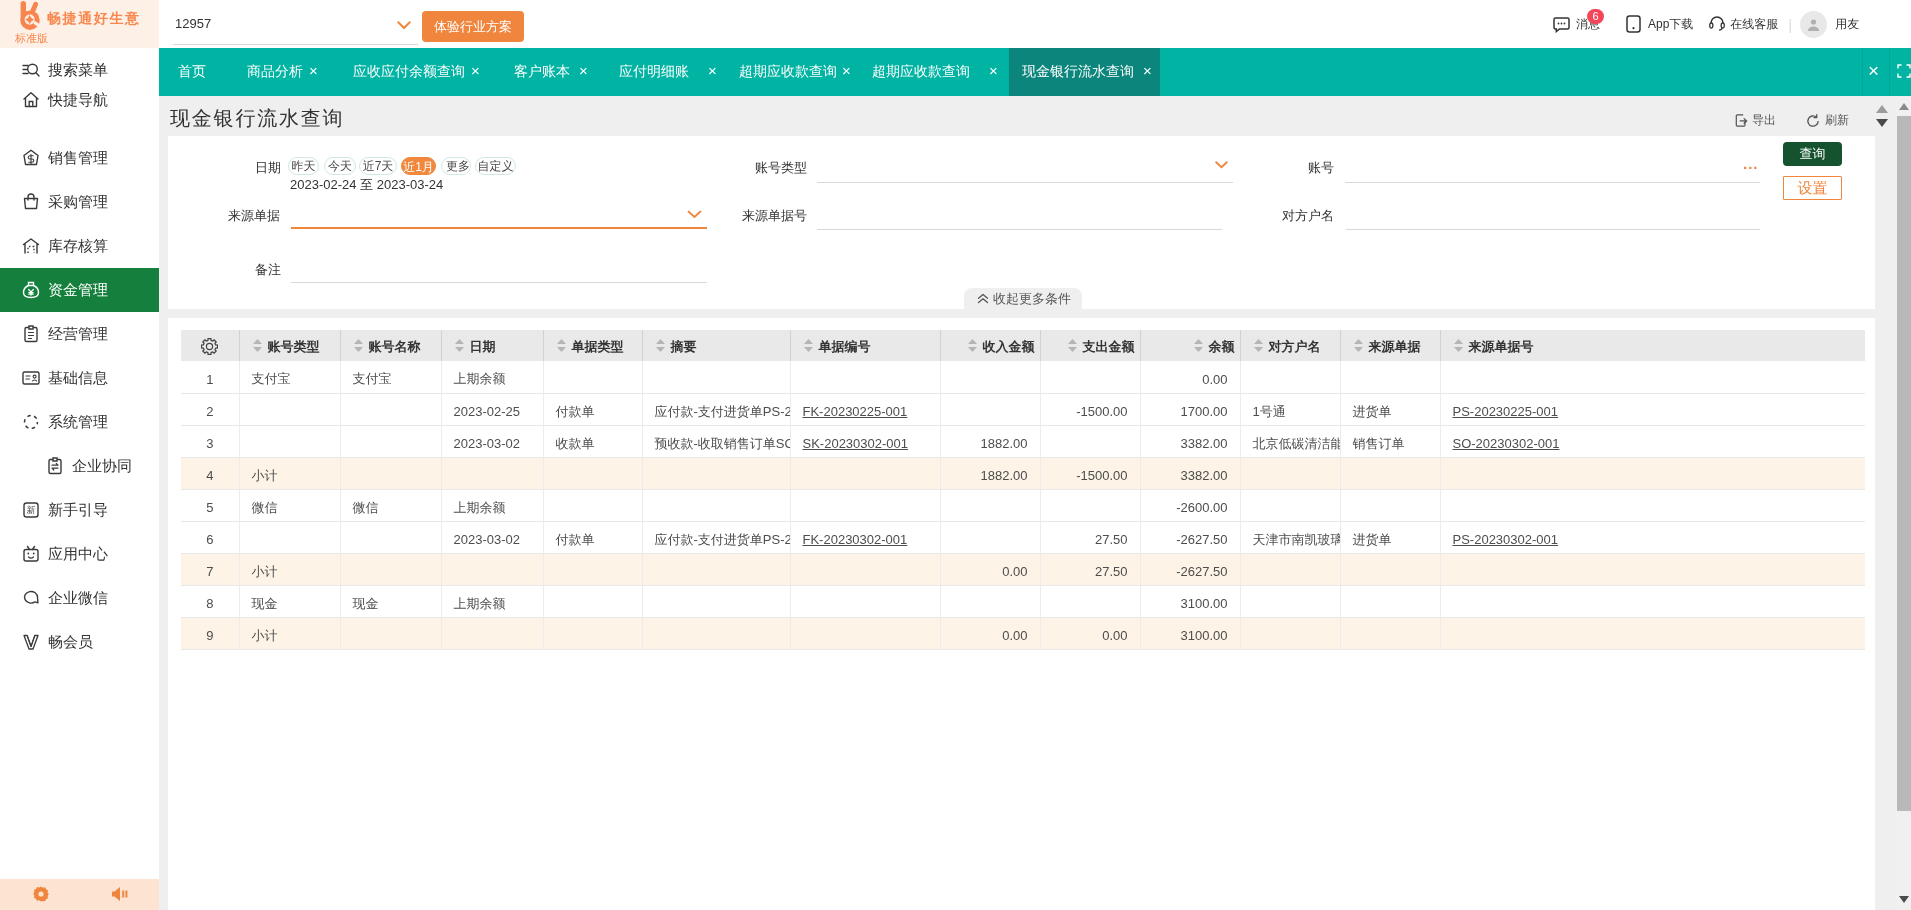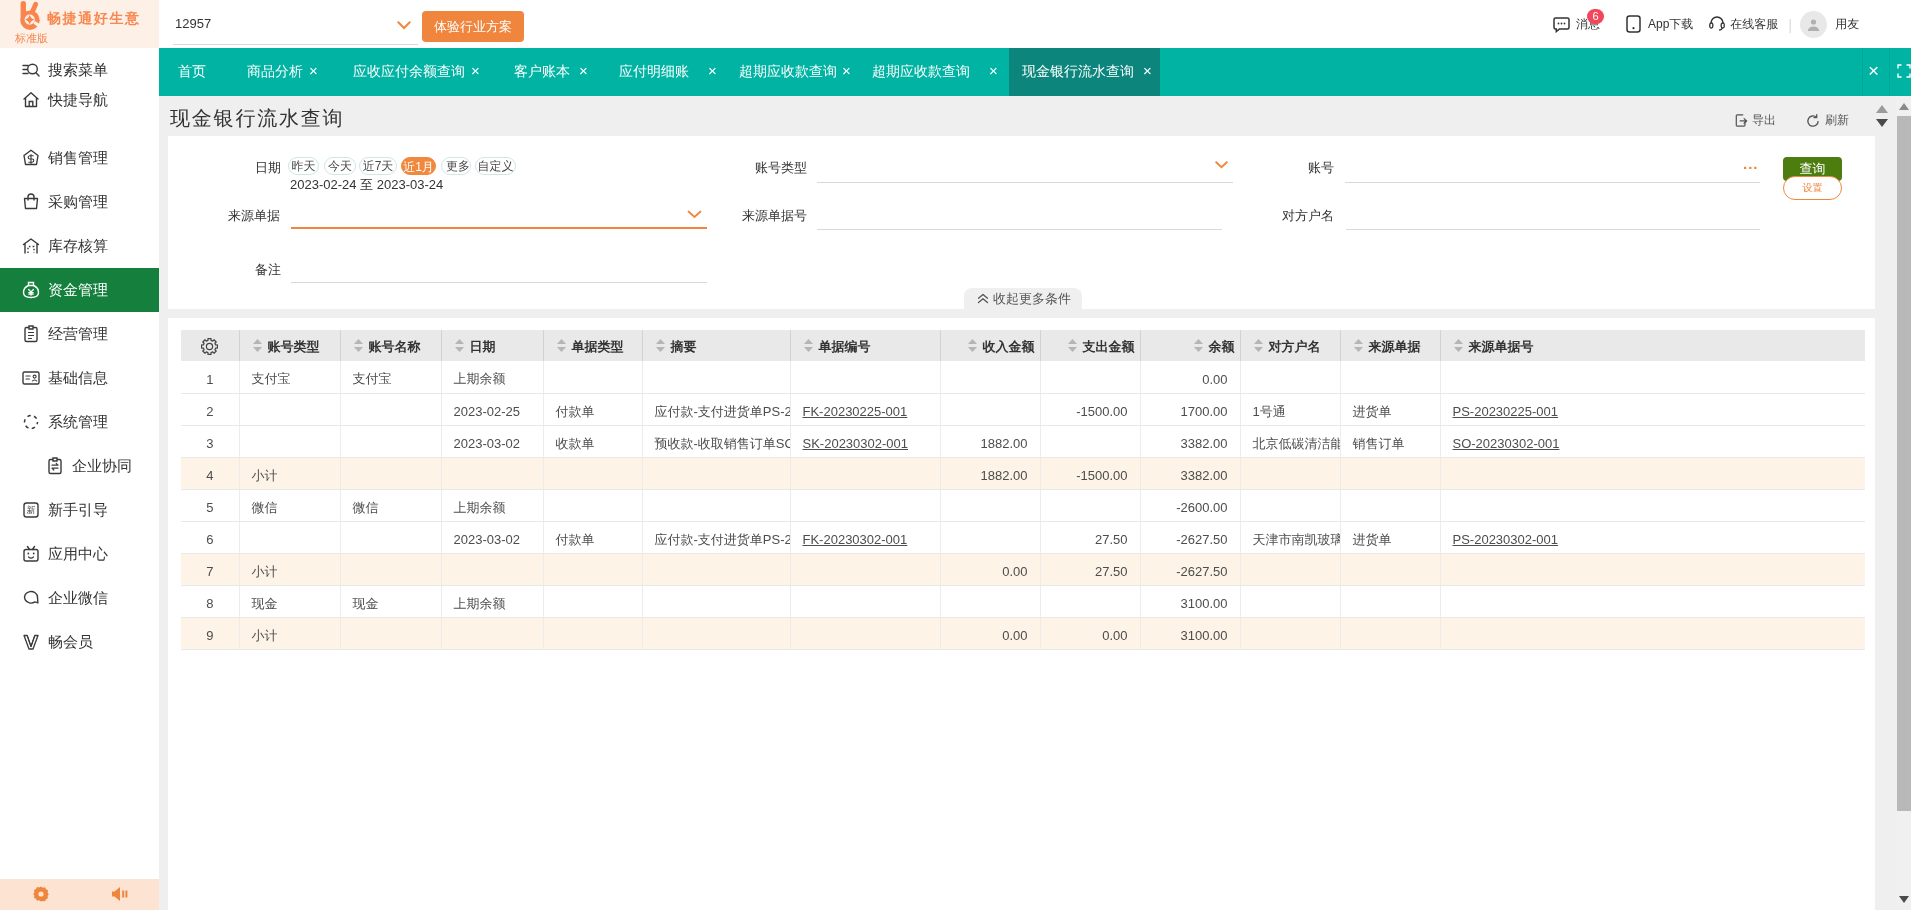--- a/index.html
+++ b/index.html
@@ -30,22 +30,22 @@
 
 #title { left:170px; top:105px; font-size:20px; letter-spacing:1.8px; color:#333; }
 #panel1 { left:168px; top:136px; width:1707px; height:173px; background:#fff; }
 #panel2 { left:168px; top:318px; width:1707px; height:592px; background:#fff; }
 
 .lbl { position:absolute; font-size:13px; line-height:14px; color:#333; white-space:nowrap; }
 .uline { position:absolute; height:1px; background:#d9d9d9; }
 .pill { position:absolute; height:18px; border:1px solid #cfe8e6; border-radius:9px; background:#fff; font-size:12px; color:#4a4a4a; text-align:center; line-height:16px; }
 .pill.on { background:#f0883d; border-color:#f0883d; color:#fff; }
 
-#btn-q { left:1783px; top:157px; width:59px; height:24px; background:#4d7c0f; border-radius:4px; color:#fff; font-size:13px; text-align:center; line-height:24px; }
-#btn-s { left:1783px; top:176px; width:59px; height:24px; background:#fff; border:1px solid #f0863d; border-radius:12px; color:#f0863d; font-size:10px; text-align:center; line-height:22px; }
+#btn-q { left:1783px; top:142px; width:59px; height:24px; background:#14532d; border-radius:4px; color:#fff; font-size:13px; text-align:center; line-height:24px; }
+#btn-s { left:1783px; top:176px; width:59px; height:24px; background:#fff; border:1px solid #f0863d; border-radius:1px; color:#f0863d; font-size:15px; text-align:center; line-height:22px; }
 
 #collapse { left:964px; top:288px; width:118px; height:21px; background:#efefef; border-radius:8px 8px 0 0; font-size:13px; color:#555; text-align:left; padding-left:29px; line-height:21px; }
 
 
 #tbl { position:absolute; left:181px; top:330px; width:1684px; border-collapse:collapse; table-layout:fixed; font-size:13px; color:#4d4d4d; }
 #tbl th { background:#e9e9e9; height:31px; font-weight:bold; color:#333; border-right:1px solid #d2d2d2; padding:2px 0 0 0; }
 #tbl td { height:32px; border-bottom:1px solid #e8e8e8; border-right:1px solid #ececec; padding:5px 12px 0 12px; white-space:nowrap; overflow:hidden; }
 #tbl td.clip { padding-right:0; }
 #tbl td:last-child, #tbl th:last-child { border-right:none; }
 #tbl tr.sub td { background:#fdf3e6; }

